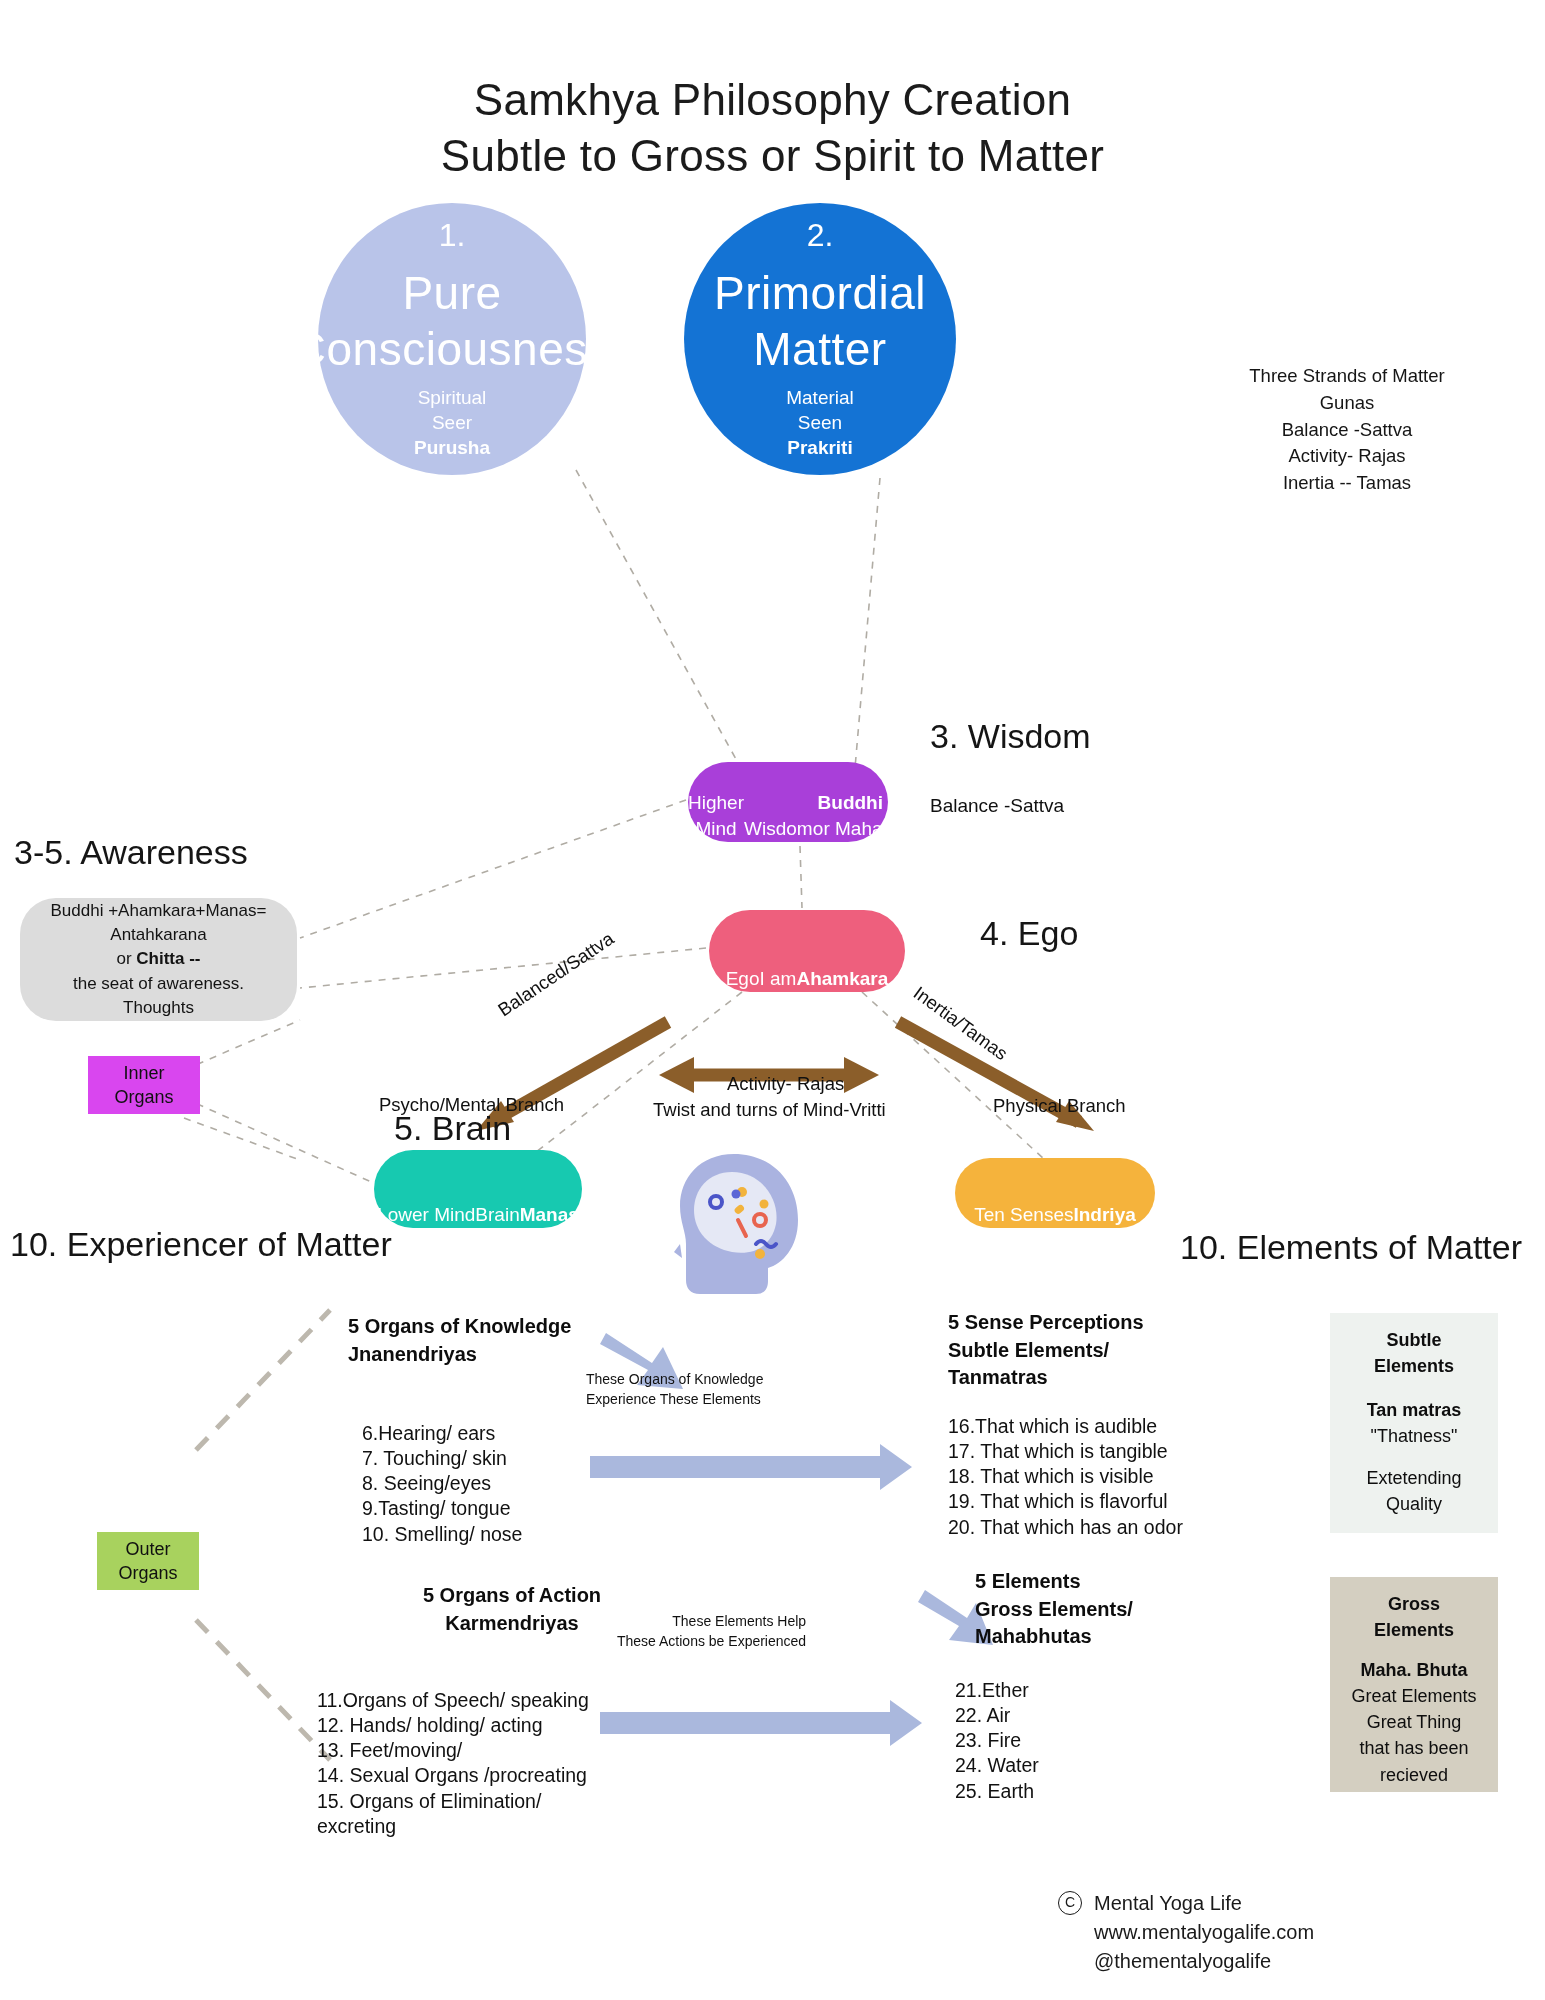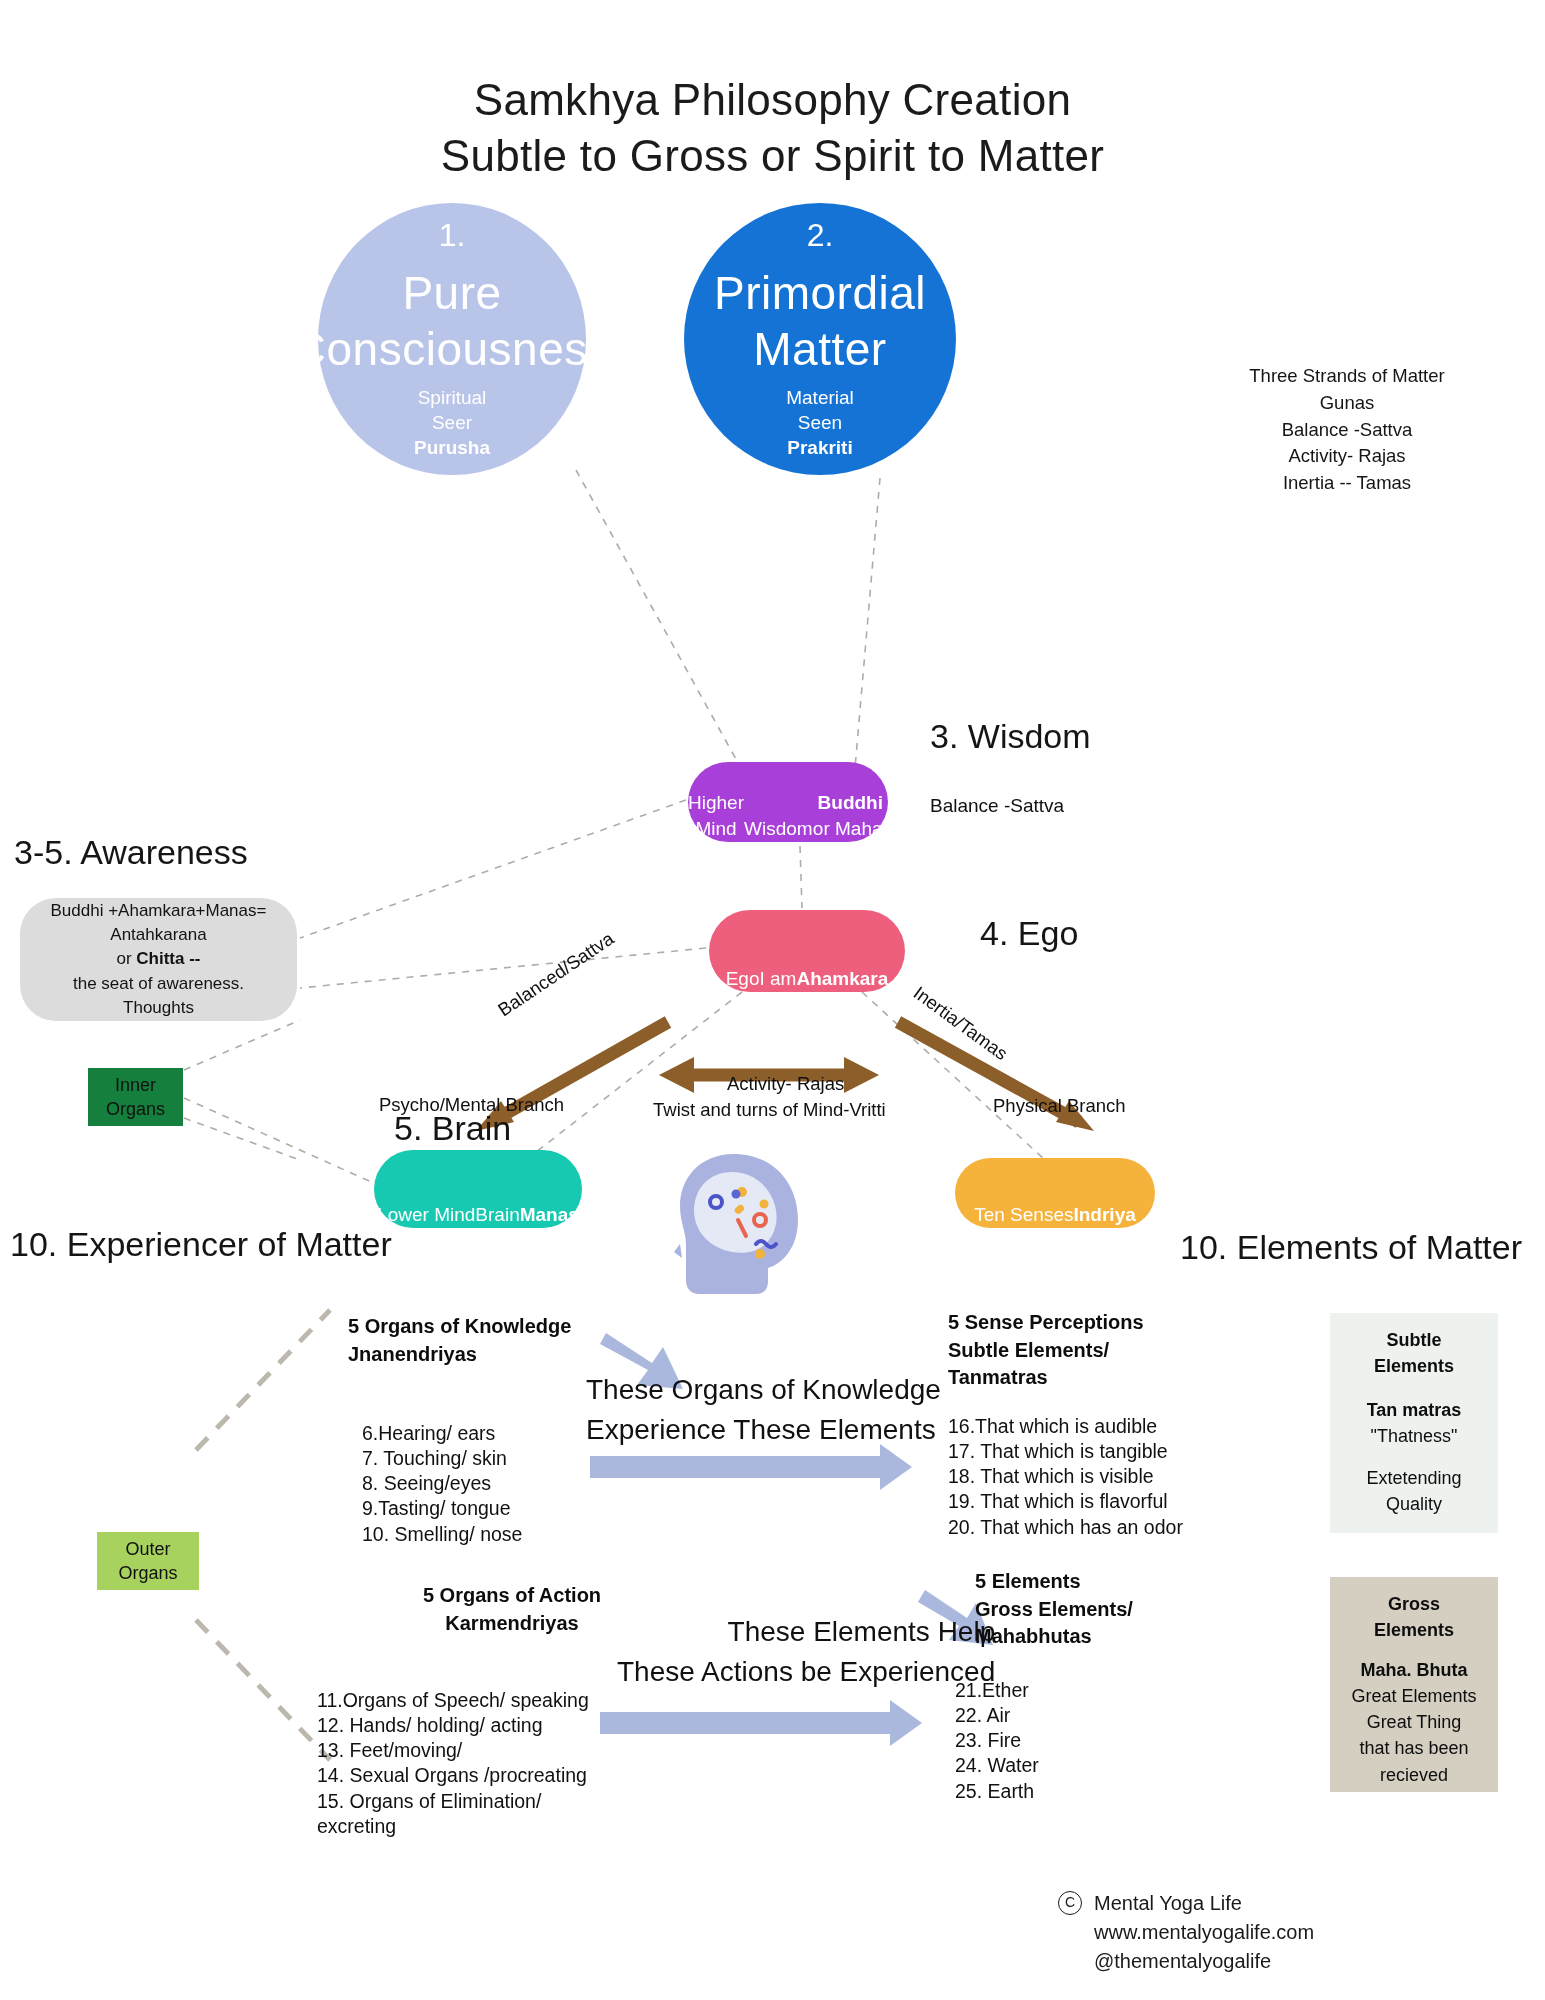--- a/index.html
+++ b/index.html
@@ -137,21 +137,21 @@
   }
   #chitta b { font-weight: 700; }
 
   .organ-box {
     position: absolute;
     display: flex; flex-direction: column;
     align-items: center; justify-content: center;
     text-align: center;
     font-size: 18px; line-height: 1.35; color: #101010;
   }
-  #b-inner { left: 88px; top: 1056px; width: 95px; height: 58px; background: #15803d; margin-top: 12px; }
+  #b-inner { left: 88px; top: 1056px; width: 112px; height: 58px; background: #d946ef; }
   #b-outer { left: 97px; top: 1532px; width: 102px; height: 58px; background: #a8d25e; }
 
   
   .sm-label {
     position: absolute;
     font-size: 18.5px;
     color: #101010;
     white-space: nowrap;
   }
   #lb-balanced { left: 494px; top: 1003px; transform: rotate(-34deg); transform-origin: left top; }
@@ -184,21 +184,21 @@
     color: #111111;
     white-space: pre-line;
   }
   #l-jnan { left: 362px; top: 1421px; }
   #l-karm { left: 317px; top: 1688px; }
   #l-tanm { left: 948px; top: 1414px; }
   #l-maha { left: 955px; top: 1678px; }
 
   .arrow-text {
     position: absolute;
-    font-size: 28px;
+    font-size: 14px;
     line-height: 1.42;
     color: #111111;
     white-space: pre-line;
   }
   #at-know { left: 586px; top: 1370px; }
   #at-act  { left: 617px; top: 1612px; text-align: right; }
 
   
   .legend {
     position: absolute;

